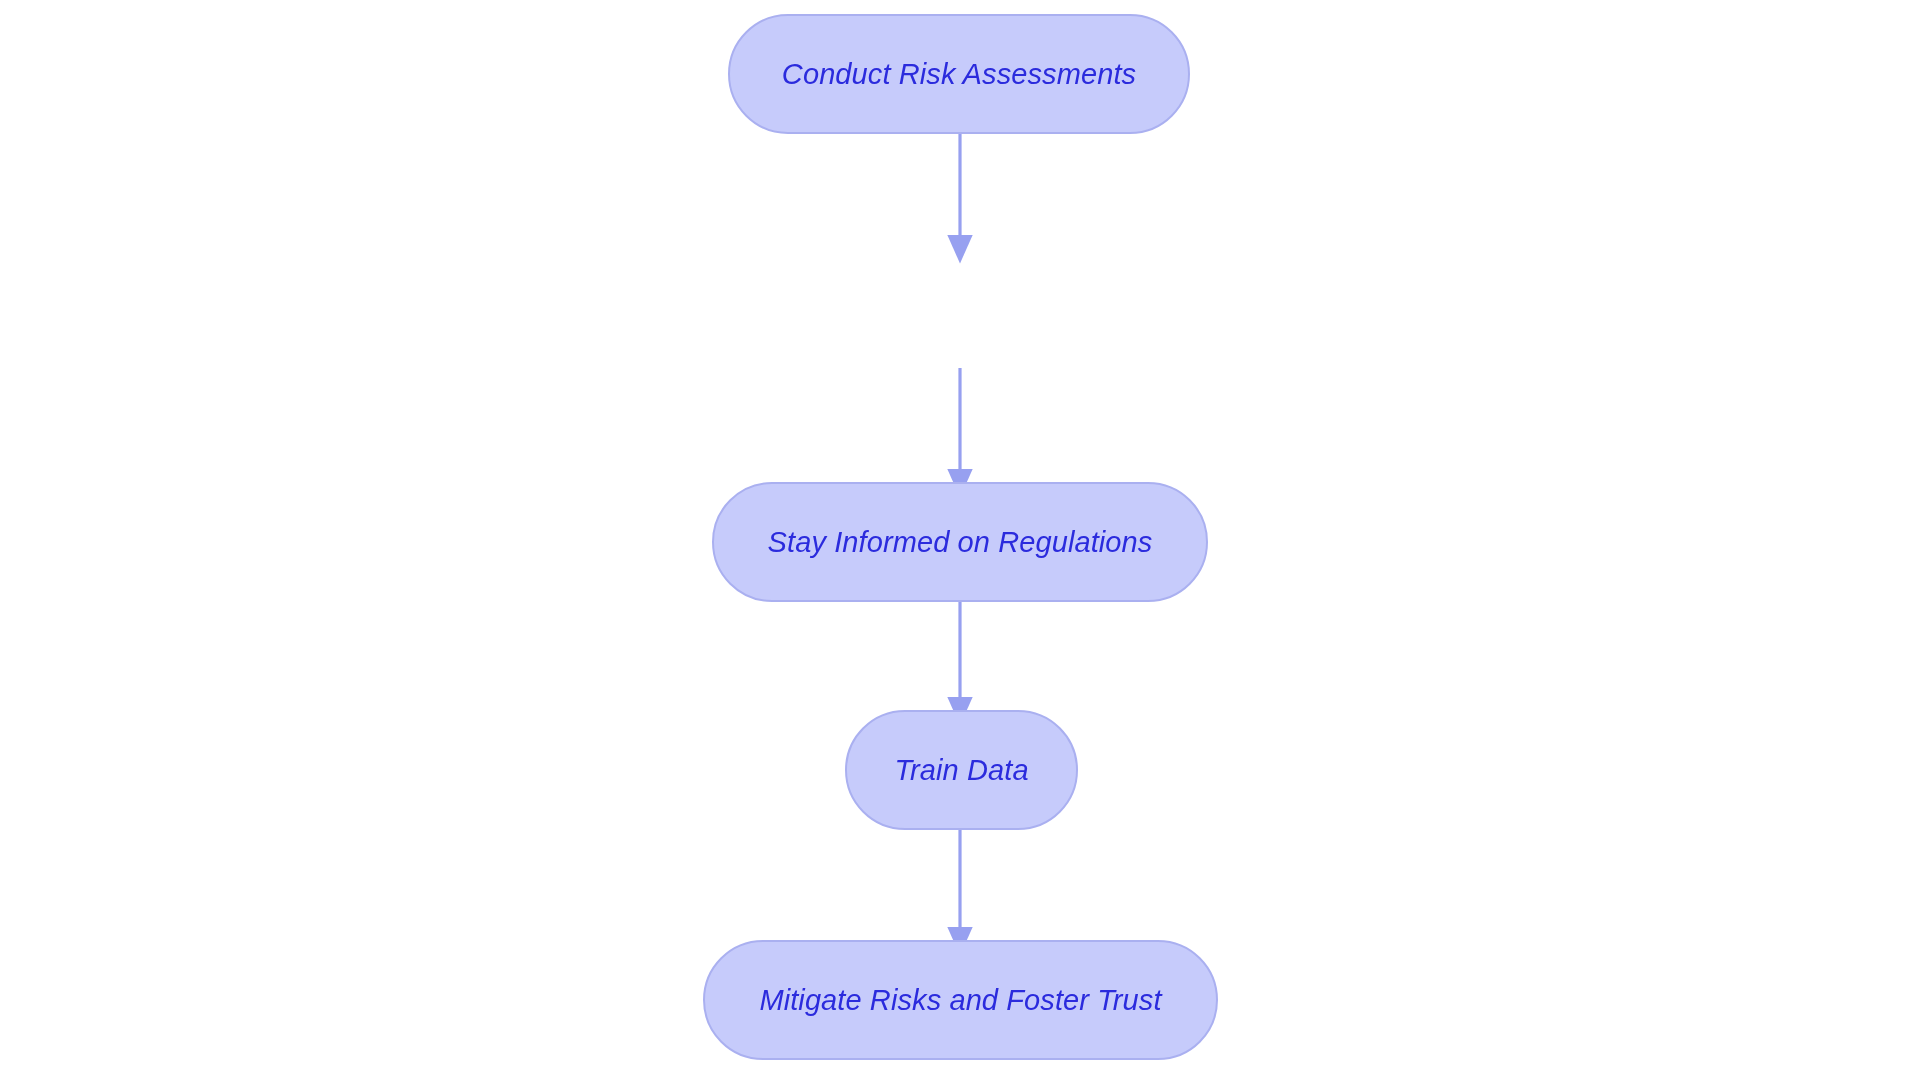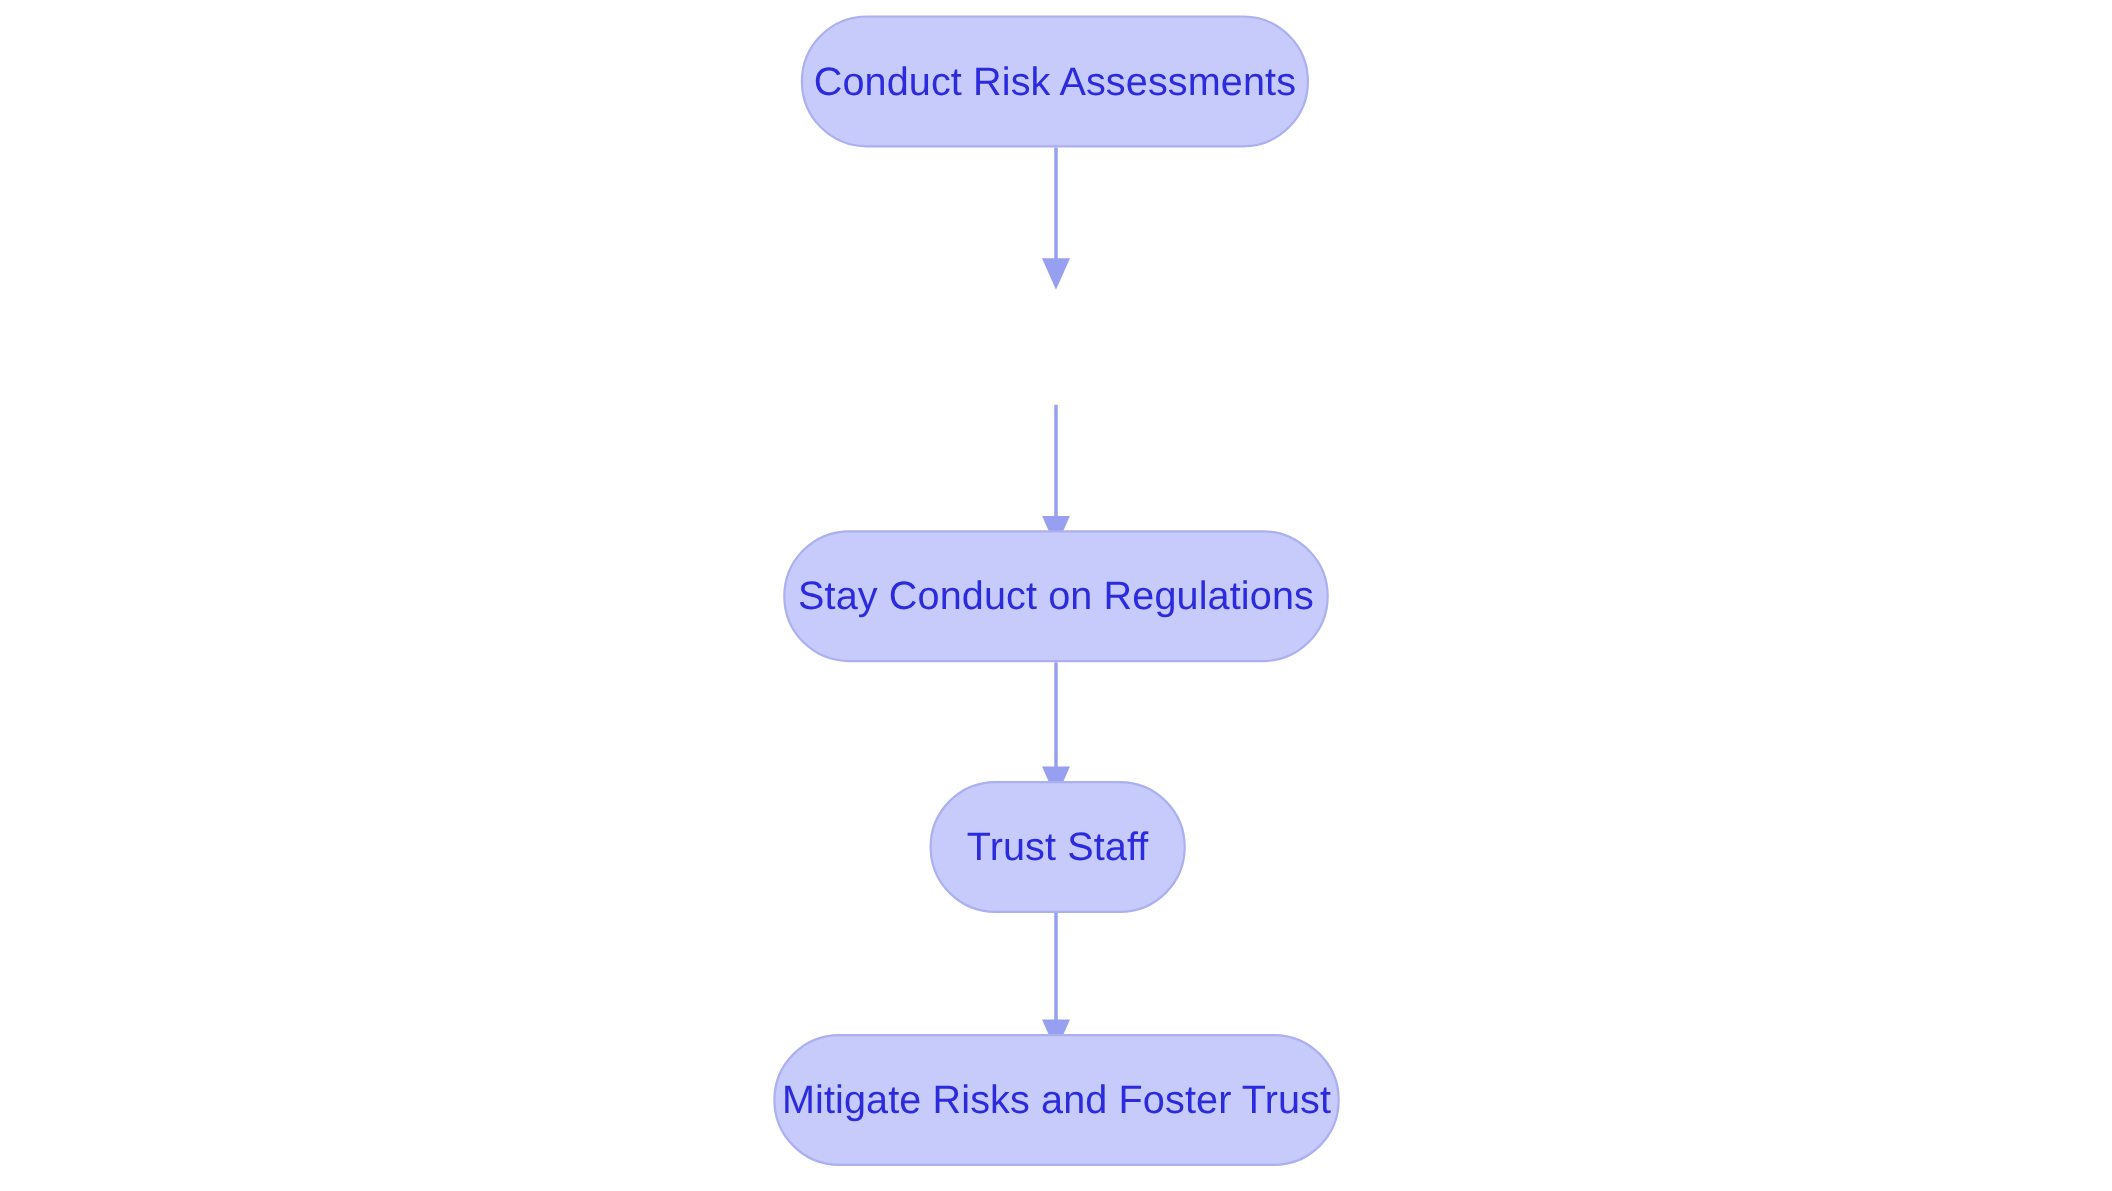--- a/index.html
+++ b/index.html
@@ -45,25 +45,26 @@
     justify-content: center;
     background: #c6cbfb;
     border: 2px solid #aab0f0;
     border-radius: 999px;
     height: 120px;
   }
 
   .flow-node-label {
     color: #2b2bdd;
     font-family: "Liberation Sans", sans-serif;
-    font-size: 36px;
+    font-size: 29px;
     font-weight: 400;
     line-height: 1;
     white-space: nowrap;
     letter-spacing: 0.1px;
+    font-style: italic;
   }
 </style>
 </head>
 <body>
 
 <div id="flowchart-canvas">
 
   <svg id="connector-layer" viewBox="0 0 1920 1083" width="1920" height="1083" xmlns="http://www.w3.org/2000/svg">
     <defs>
       <marker id="arrowhead" markerWidth="9" markerHeight="8" refX="0.4" refY="4" orient="auto" markerUnits="strokeWidth">
@@ -81,25 +82,25 @@
   </svg>
 
   <div id="node-layer">
 
     <div class="flow-node" style="left:728px; top:14px; width:462px;">
       <span class="flow-node-label">Conduct Risk Assessments</span>
     </div>
 
 
     <div class="flow-node" style="left:712px; top:482px; width:496px;">
-      <span class="flow-node-label">Stay Conduct on Regulations</span>
+      <span class="flow-node-label">Stay Informed on Regulations</span>
     </div>
 
     <div class="flow-node" style="left:845px; top:710px; width:233px;">
-      <span class="flow-node-label">Trust Staff</span>
+      <span class="flow-node-label">Train Data</span>
     </div>
 
     <div class="flow-node" style="left:703px; top:940px; width:515px;">
       <span class="flow-node-label">Mitigate Risks and Foster Trust</span>
     </div>
 
   </div>
 </div>
 
 </body></html>

